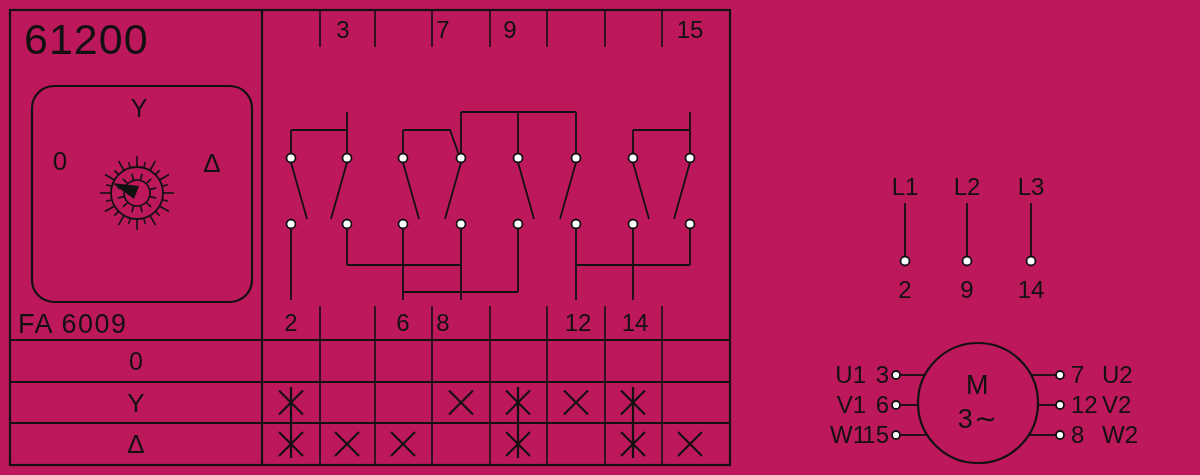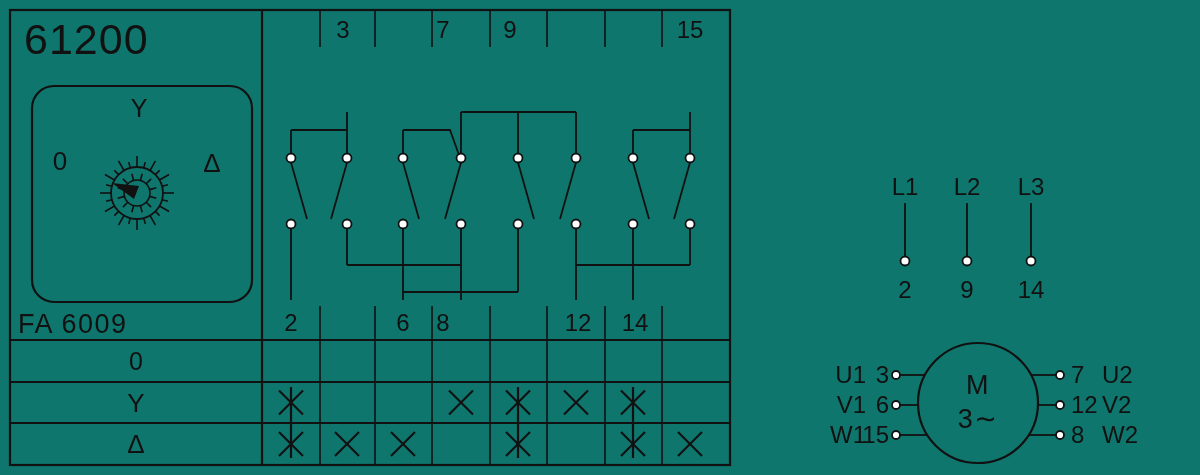--- a/index.html
+++ b/index.html
@@ -1,16 +1,16 @@
 <!DOCTYPE html>
 <html><head>
 <meta charset="utf-8">
 <style>
   html,body{margin:0;padding:0;background:#ffffff;}
-  .stage{position:relative;width:1200px;height:475px;background:#0f766e;overflow:hidden;}
+  .stage{position:relative;width:1200px;height:475px;background:#be185d;overflow:hidden;}
   svg{position:absolute;left:0;top:0;}
   text{fill:#111111;font-family:"Liberation Sans","DejaVu Sans",sans-serif;}
   .t24{font-size:24px;}
   .t25{font-size:25px;}
   .t26{font-size:26px;}
   .t27{font-size:27px;letter-spacing:1.5px;}
   .t43{font-size:43px;letter-spacing:1px;}
   .mid{text-anchor:middle;}
   .end{text-anchor:end;}
   .s{stroke:#111111;stroke-width:1.8;fill:none;}

